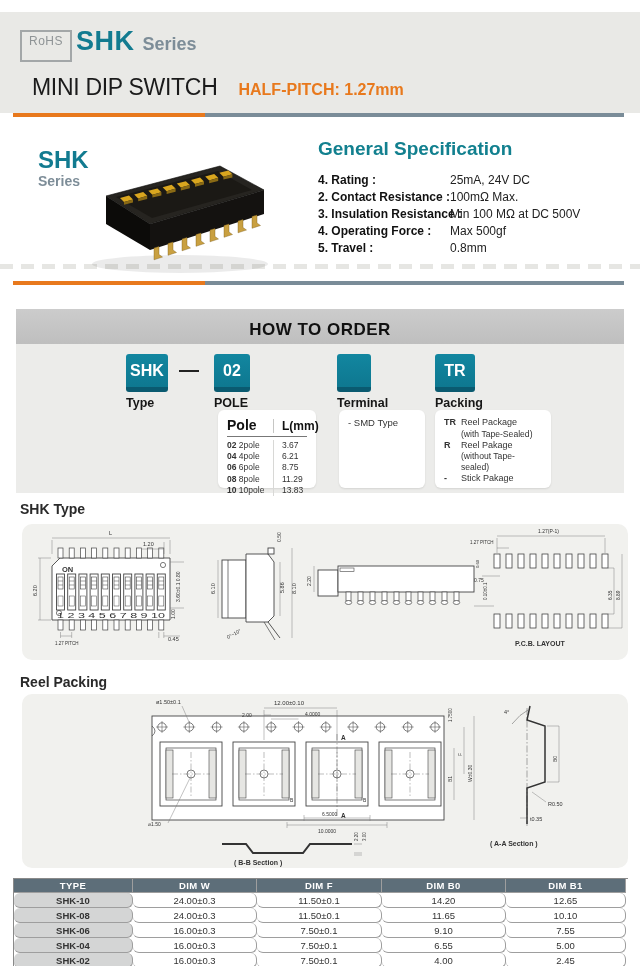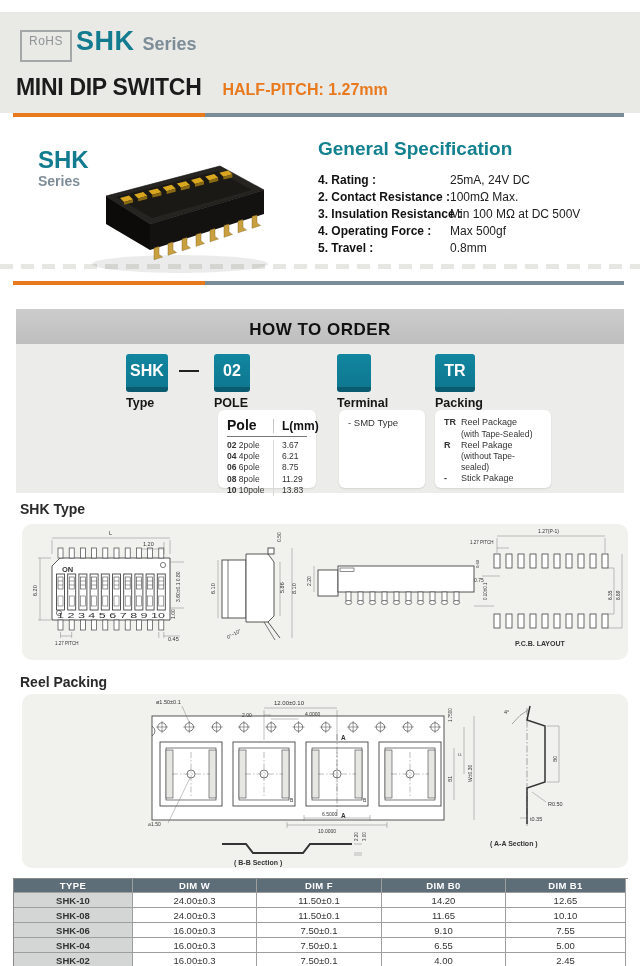--- a/index.html
+++ b/index.html
@@ -8,21 +8,21 @@
   .abs{position:absolute;}
 
   
   .band{left:0;top:12px;width:640px;height:101px;background:#e9e9e6;}
   .rohs{left:20px;top:30px;border:2px solid #a3a7a8;color:#8f9496;font-size:12px;
         padding:2px 7px 12px;letter-spacing:.5px;background:transparent;}
   .series-top{left:76px;top:26px;}
   .series-top .shk{font-size:27px;font-weight:800;color:#127b90;letter-spacing:.5px;}
   .series-top .suf{font-size:18px;font-weight:700;color:#7d8d98;margin-left:8px;}
   .title-row{left:16px;top:74px;white-space:nowrap;}
-  .title-row .t1{font-size:23px;font-weight:700;color:#1b1b1b;letter-spacing:-.3px;}
+  .title-row .t1{font-size:23px;font-weight:400;color:#1b1b1b;letter-spacing:-.3px;margin-left:16px;}
   .title-row .t2{font-size:16px;font-weight:800;color:#e8791d;margin-left:21px;}
   .divider{height:4px;}
   .div-orange{background:#e8791d;}
   .div-slate{background:#7a8c98;}
 
   
   .dashline{left:0;top:264px;width:640px;height:5px;
     background:repeating-linear-gradient(90deg,#e6e6e3 0 13px,transparent 13px 21px);}
   .series-side{left:38px;top:148px;line-height:1;}
   .series-side .shk{font-size:24px;font-weight:800;color:#127b90;}
@@ -63,21 +63,21 @@
   svg text{font-family:"Liberation Sans","DejaVu Sans",sans-serif;fill:#333;}
   .dthin{stroke:#777;stroke-width:.45;fill:none;}
   .body-ln{stroke:#444;stroke-width:.9;fill:#fff;}
 
   
   .dimtab{left:13px;top:878px;width:614px;border-top:1px solid #8a8a8a;border-left:1px solid #8a8a8a;}
   .trow{display:grid;grid-template-columns:119px 124px 125px 124px 120px;}
   .tcell{border-right:1px solid #9e9e9e;border-bottom:1px solid #9e9e9e;
     display:flex;align-items:center;justify-content:center;font-size:9.5px;}
   .thead .tcell{background:#5d6e79;color:#fff;font-weight:700;height:13px;letter-spacing:.4px;}
-  .tbody .tcell{height:14px;background:#fff;color:#333;}
+  .tbody .tcell{height:14px;background:#fff;color:#333;border-radius:6px;}
   .tbody .tcell.typec{background:#d4d5d5;font-weight:700;}
 </style>
 </head>
 <body>
 
 <div class="page">
 
   <div class="abs band"></div>
   <div class="abs rohs">RoHS</div>
   <div class="abs series-top">

